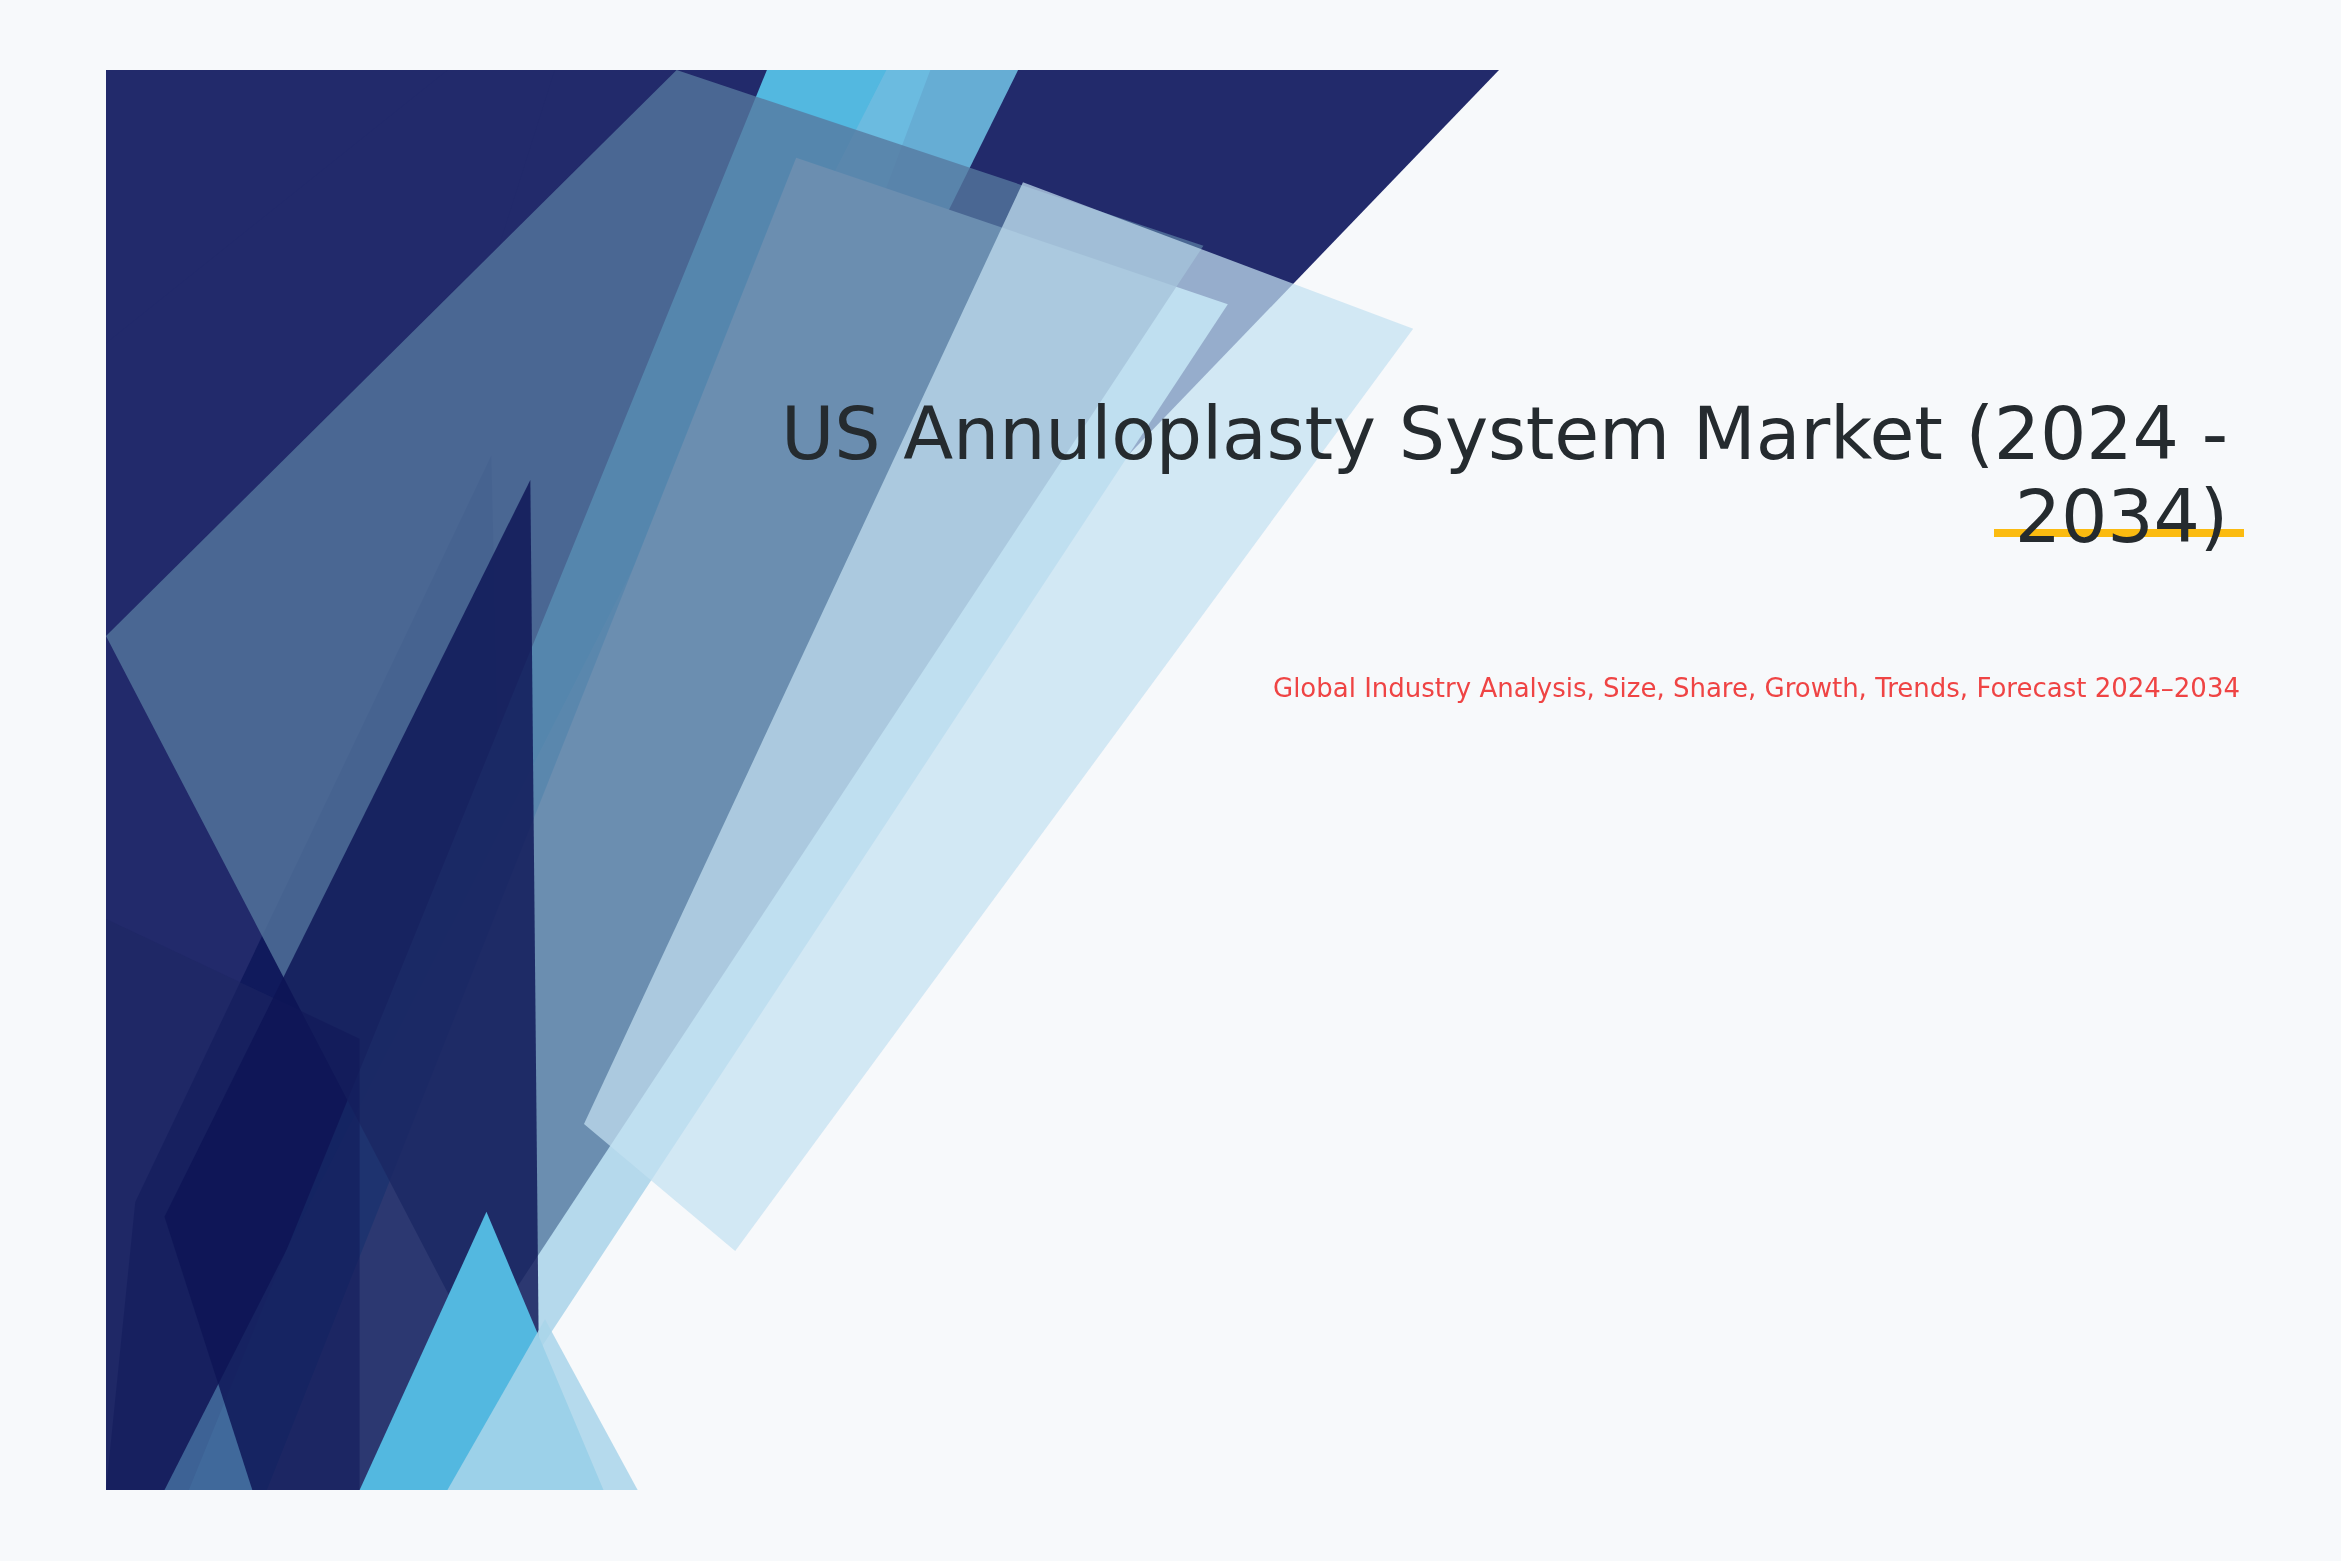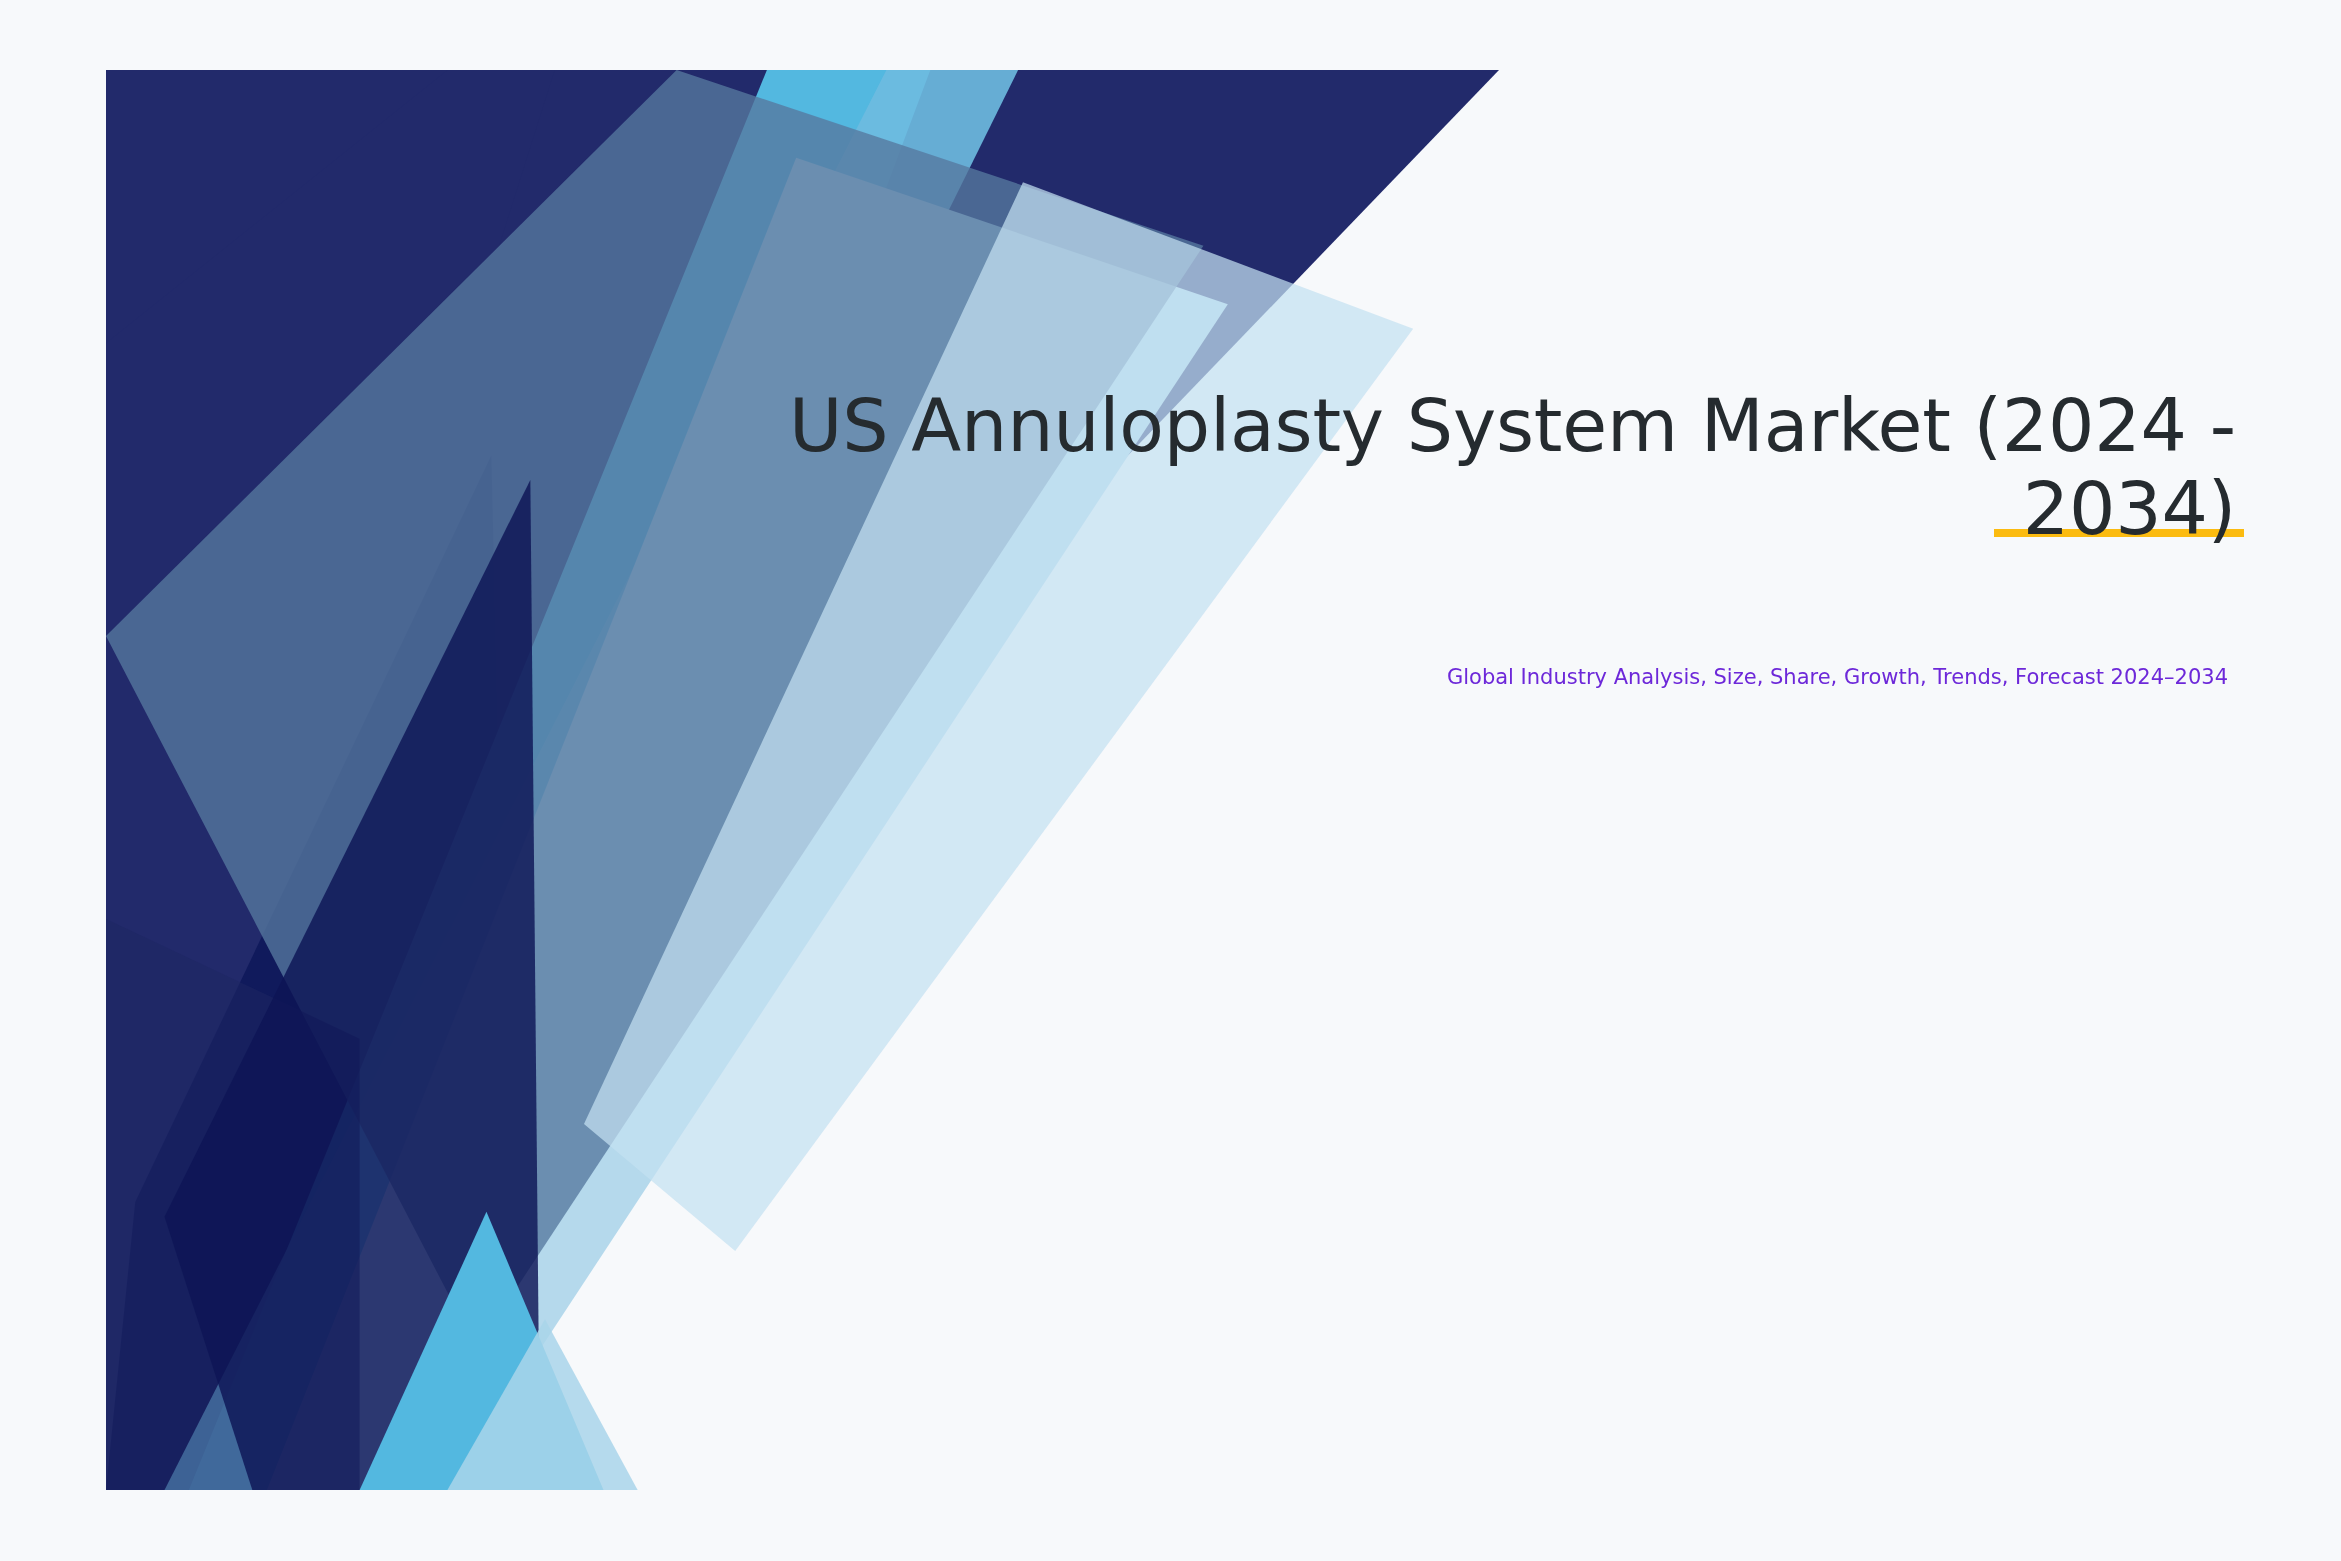--- a/index.html
+++ b/index.html
@@ -42,21 +42,21 @@
   
   #text-block {
     position: absolute;
     left: 756px;
     top: 376px;
     width: 1488px;
     text-align: right;
   }
 
   #page-title {
-    margin: 8px;
+    margin: 16px;
     font-family: "DejaVu Sans", "Liberation Sans", sans-serif;
     font-size: 73px;
     font-weight: 400;
     line-height: 1.14;
     letter-spacing: -0.2px;
     color: #252b2f;
     text-align: right;
     position: relative;
     z-index: 3;
   }
@@ -66,27 +66,27 @@
     position: absolute;
     left: 1994px;
     top: 529px;
     width: 250px;
     height: 8.3px;
     background: #fbbb10;
     z-index: 2;
   }
 
   #page-subtitle {
-    margin: 16px;
+    margin: 4px;
     padding-top: 97px;
     font-family: "DejaVu Sans", "Liberation Sans", sans-serif;
-    font-size: 21px;
+    font-size: 26px;
     font-weight: 400;
     line-height: 1.36;
-    color: #6d28d9;
+    color: #ef4444;
     text-align: right;
   }
 </style>
 </head>
 <body>
 
 <div id="cover">
 
   <div id="artwork">
     <svg viewBox="0 0 2856 2910" preserveAspectRatio="none">

